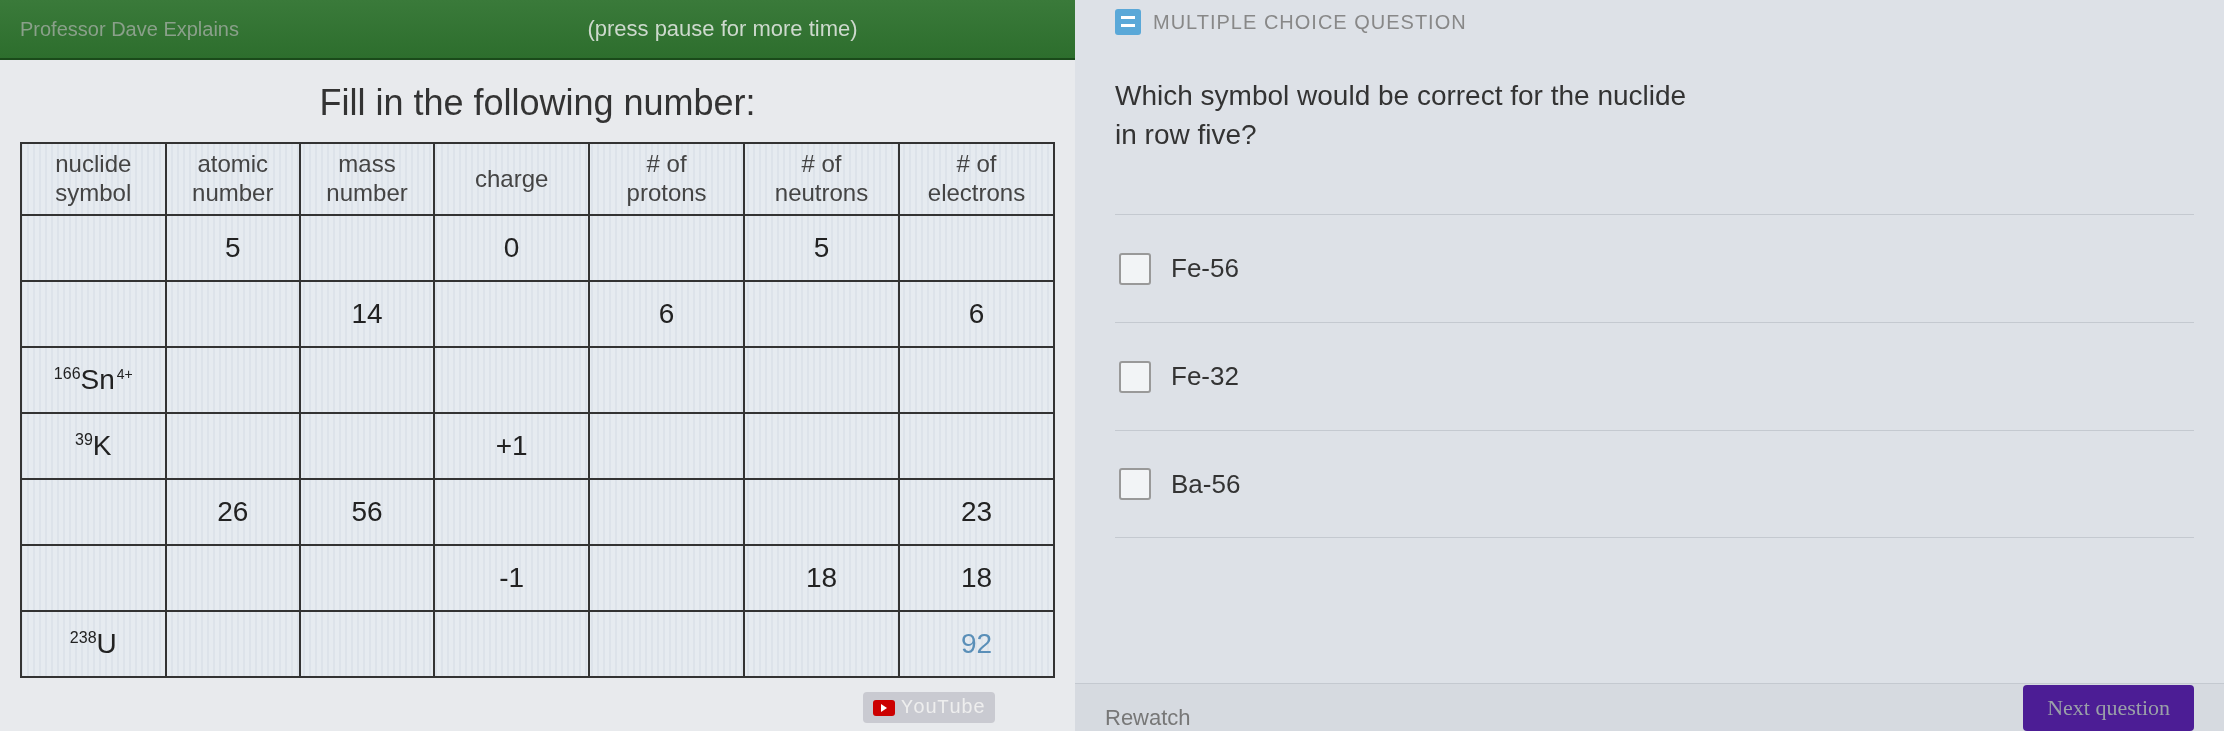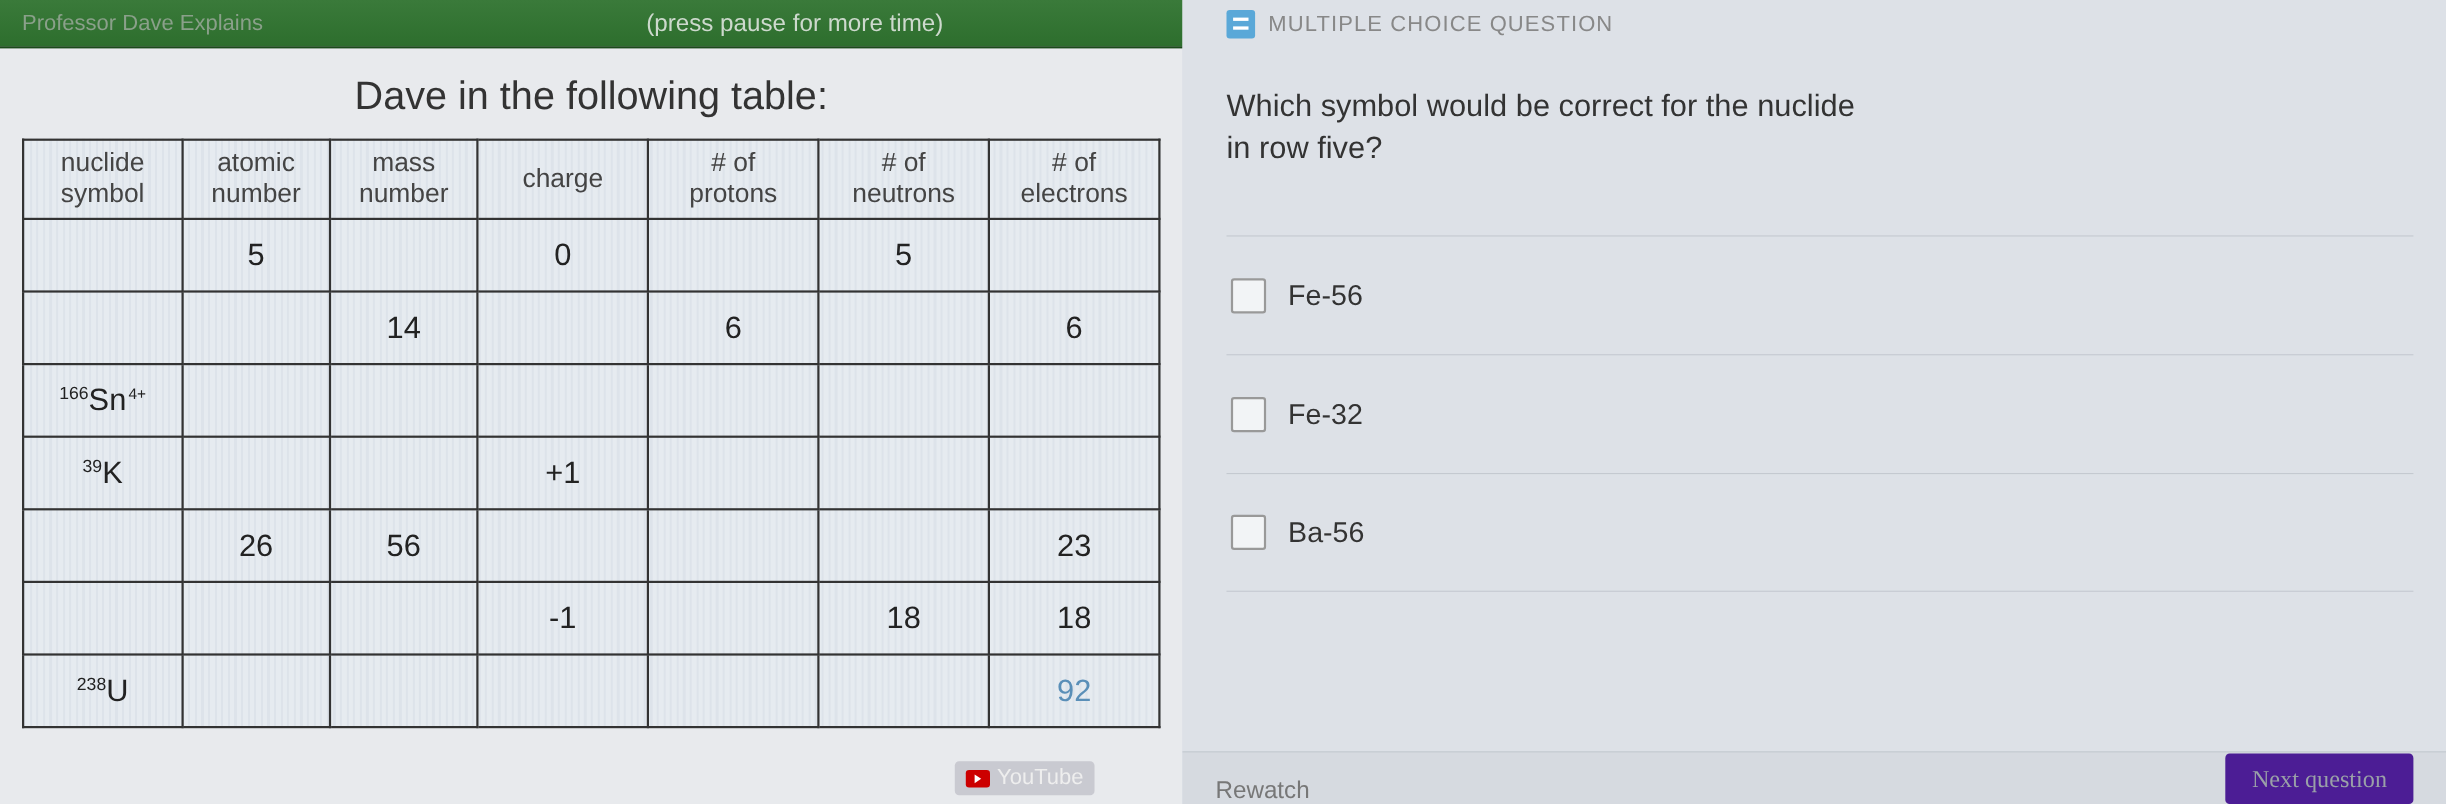--- a/index.html
+++ b/index.html
@@ -15,21 +15,21 @@
       overflow: hidden;
       display: flex;
     }
     .left-panel {
       width: 1075px;
       height: 100%;
       position: relative;
       background: #e8eaed;
     }
     .video-header {
-      height: 44px;
+      height: 60px;
       background: linear-gradient(to bottom, #3a7a3a, #2d6e2d);
       display: flex;
       align-items: center;
       color: #cdd9cd;
       font-size: 22px;
       padding: 0 20px;
       border-bottom: 2px solid #1a4a1a;
     }
     .video-header-left {
       flex: 0 0 350px;
@@ -94,20 +94,21 @@
       right: 80px;
       bottom: 8px;
       background: rgba(180,180,190,0.6);
       color: #eee;
       font-size: 20px;
       padding: 4px 10px;
       border-radius: 4px;
       display: flex;
       align-items: center;
       gap: 6px;
+      font-family: Liberation Mono, monospace;
     }
     .yt-icon {
       width: 22px;
       height: 16px;
       background: #cc0000;
       border-radius: 3px;
       display: inline-flex;
       align-items: center;
       justify-content: center;
     }
@@ -221,21 +222,21 @@
 </head>
 <body>
 
 <div class="left-panel">
   <div class="video-header">
     <div class="video-header-left">Professor Dave Explains</div>
     <div class="video-header-center">(press pause for more time)</div>
   </div>
 
   <div class="table-area">
-    <div class="table-title">Dave in the following table:</div>
+    <div class="table-title">Fill in the following number:</div>
 
     <table class="nuclide-table">
       <colgroup>
         <col class="c1">
           <col class="c2">
           <col class="c3">
           <col class="c4">
           <col class="c5">
           <col class="c6">
           <col class="c7">

